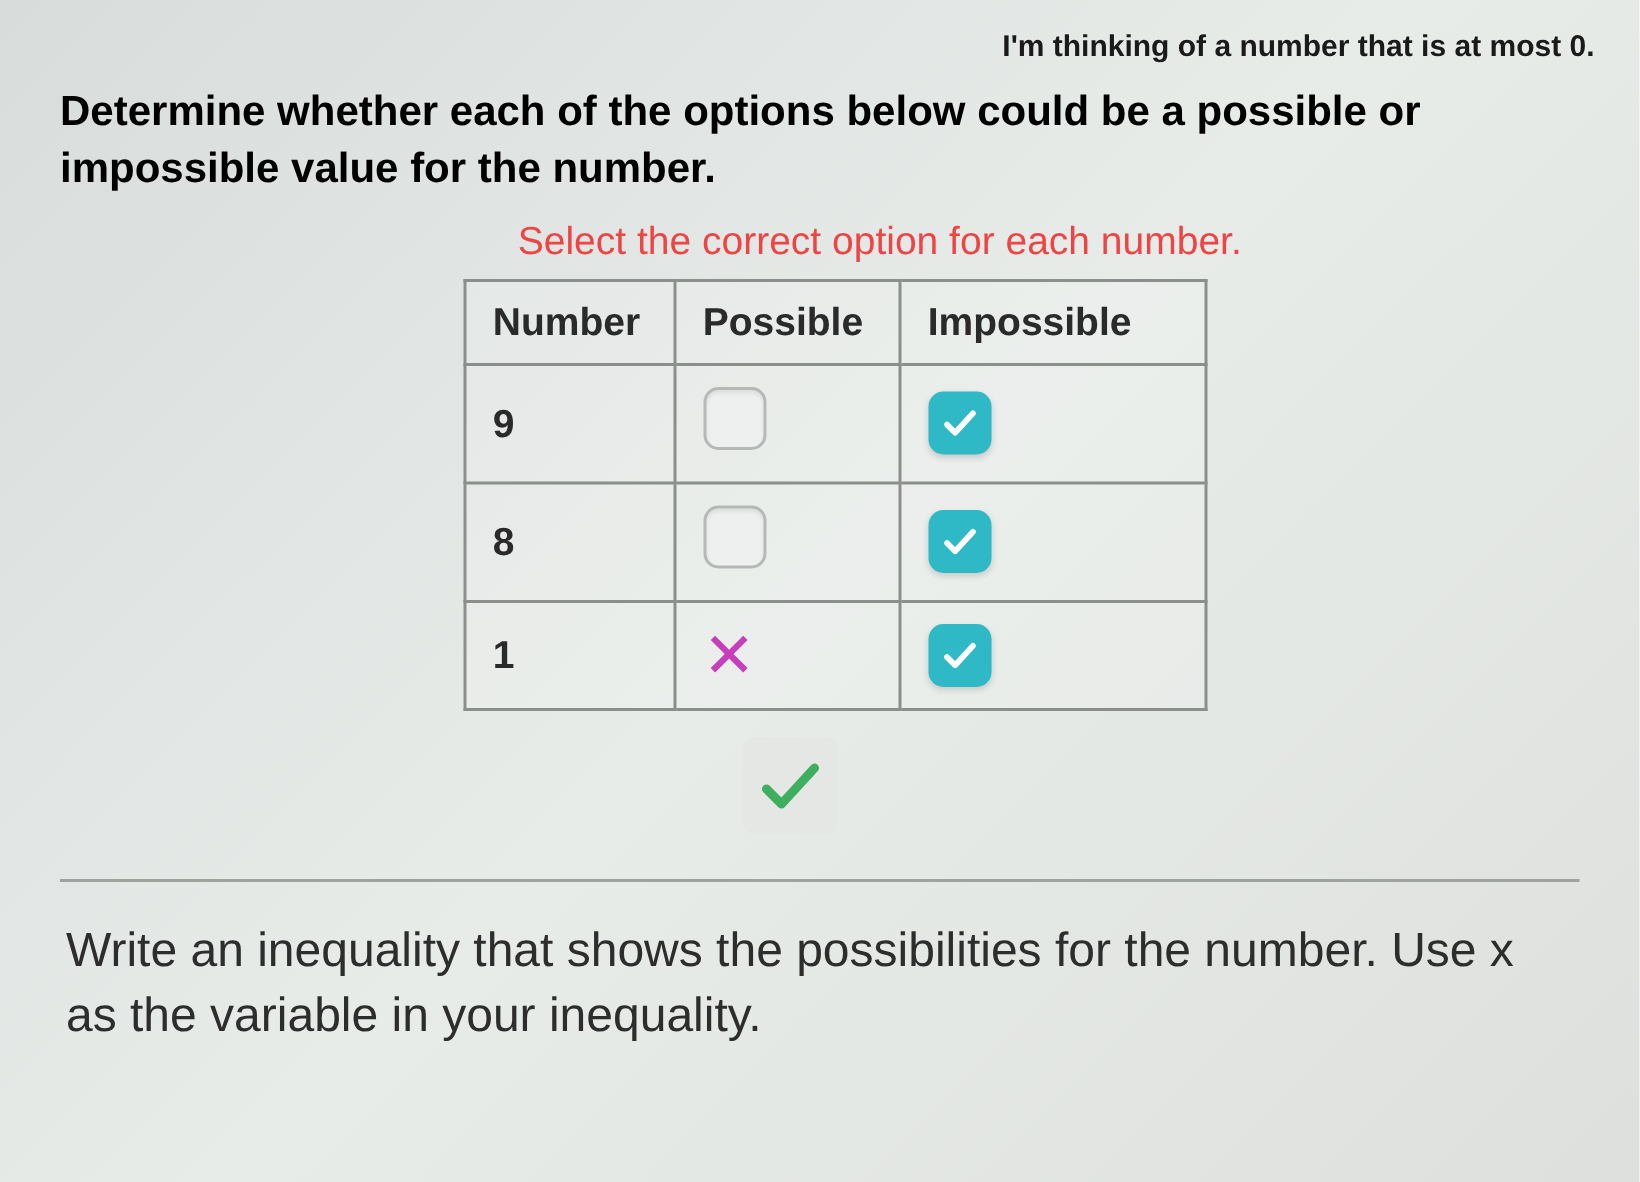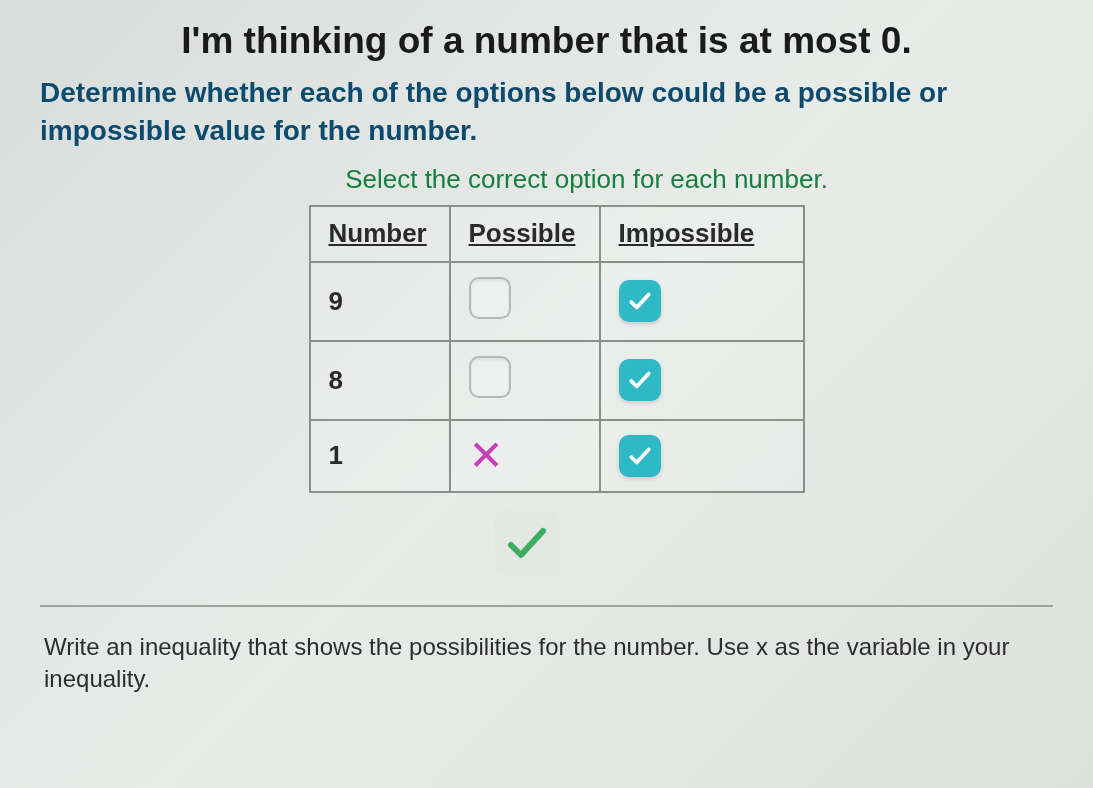--- a/index.html
+++ b/index.html
@@ -10,38 +10,38 @@
     body {
       font-family: Arial, Helvetica, sans-serif;
       background: linear-gradient(135deg, #d8dcdb 0%, #e8ece9 50%, #dde0dd 100%);
       width: 1093px;
       height: 788px;
       padding: 20px 30px;
       color: #2a2a2a;
       position: relative;
     }
     .title-line {
-      font-size: 37px;
+      font-size: 20px;
       font-weight: 600;
-      text-align: center;
+      text-align: right;
       margin-bottom: 12px;
       color: #1a1a1a;
     }
     .instruction {
       font-size: 28px;
       font-weight: 600;
-      color: #0c4a6e;
+      color: #000000;
       line-height: 1.35;
       margin-bottom: 14px;
       padding: 0 10px;
     }
     .subinstruction {
       font-size: 26px;
       font-weight: 500;
-      color: #15803d;
+      color: #ef4444;
       text-align: center;
       margin-bottom: 10px;
       margin-left: 80px;
     }
     .table-wrap {
       display: flex;
       justify-content: center;
       margin-left: 20px;
     }
     table {
@@ -53,21 +53,20 @@
       padding: 14px 18px;
       font-size: 26px;
       font-weight: 600;
       text-align: left;
       vertical-align: middle;
       height: 70px;
     }
     th {
       padding: 6px 18px;
       height: 56px;
-      text-decoration: underline;
     }
     td.center, th.center {
       text-align: left;
     }
     .checkbox-empty {
       width: 42px;
       height: 42px;
       border: 2px solid #b4b9b6;
       border-radius: 10px;
       background: #edf0ee;
@@ -113,21 +112,21 @@
     .result-check-box svg {
       width: 48px;
       height: 48px;
     }
     .divider {
       border: none;
       border-top: 2px solid #9ea3a0;
       margin: 30px 10px 24px 10px;
     }
     .bottom-text {
-      font-size: 24px;
+      font-size: 32px;
       font-weight: 500;
       color: #2d2d2d;
       line-height: 1.35;
       padding: 0 14px;
     }
     .col-number { width: 140px; }
     .col-possible { width: 150px; }
     .col-impossible { width: 204px; }
   </style>
 </head>

